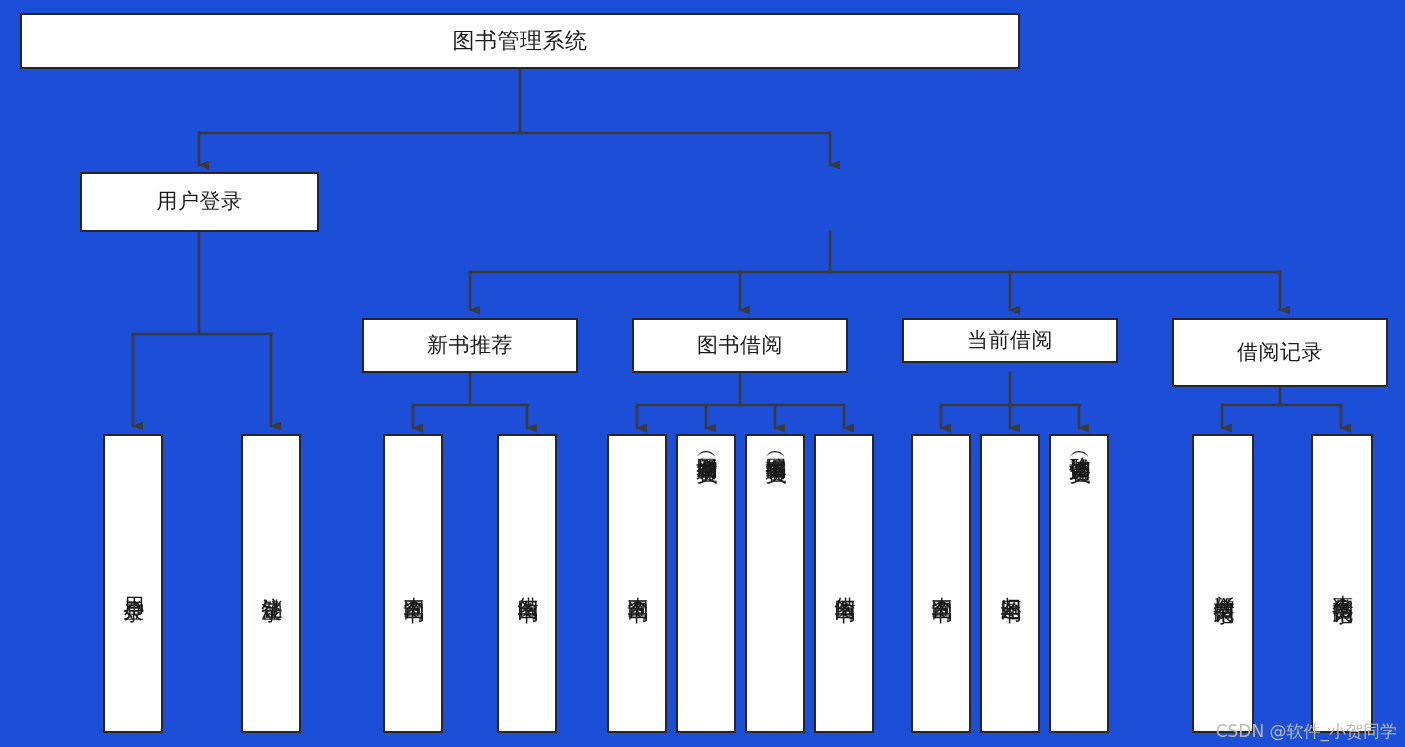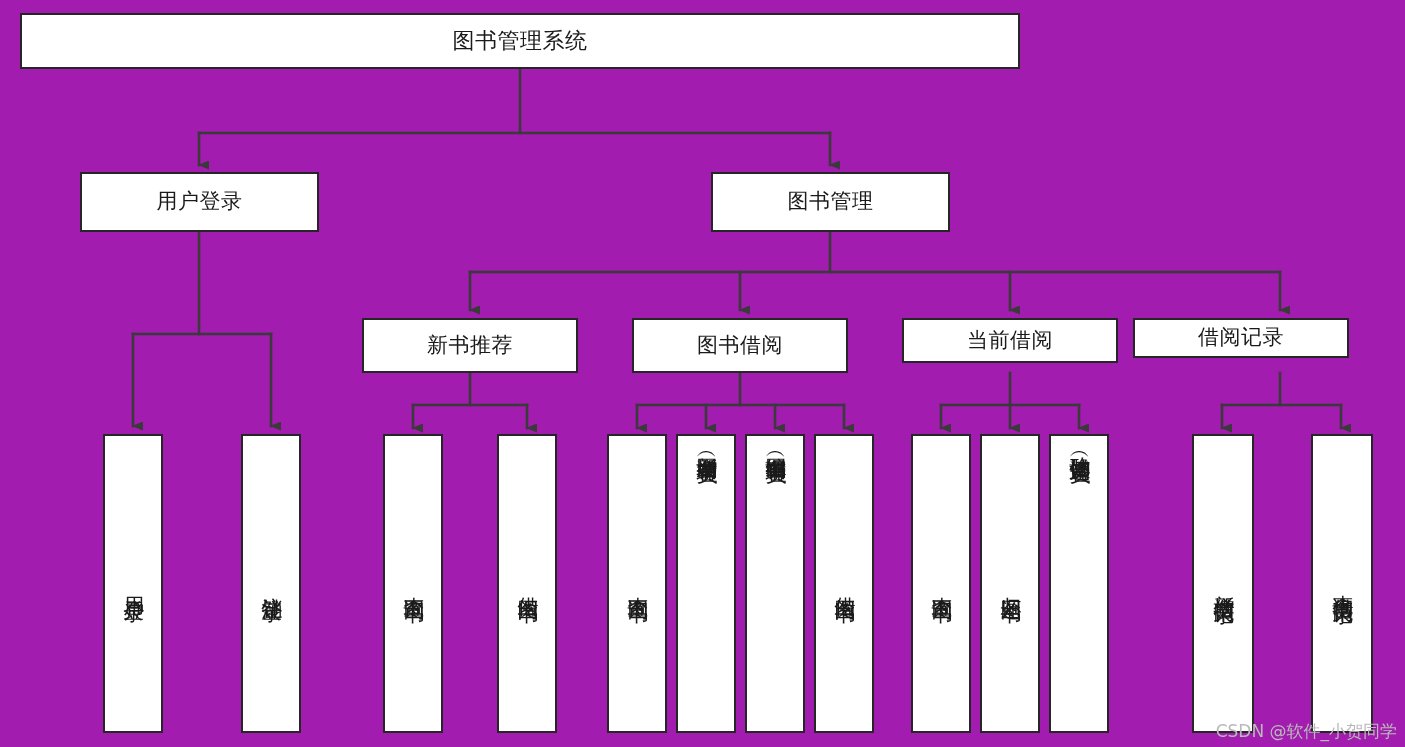--- a/index.html
+++ b/index.html
@@ -8,21 +8,21 @@
     padding: 0;
     background: #ffffff;
   }
   body {
     font-family: "DejaVu Sans", "Liberation Sans", sans-serif;
   }
   #diagram-root {
     position: relative;
     width: 1405px;
     height: 747px;
-    background: #a21caf;
+    background: #1d4ed8;
     overflow: hidden;
   }
   #edges-layer {
     position: absolute;
     left: 0;
     top: 0;
     width: 1405px;
     height: 747px;
   }
   .node {
@@ -139,37 +139,34 @@
   </svg>
 
   <div class="node horiz title" style="left:20px; top:13px; width:1000px; height:56px;">
     <span class="node-label">图书管理系统</span>
   </div>
 
   <div class="node horiz" style="left:80px; top:172px; width:239px; height:60px;">
     <span class="node-label">用户登录</span>
   </div>
 
-  <div class="node horiz" style="left:711px; top:172px; width:239px; height:60px;">
-    <span class="node-label">图书管理</span>
-  </div>
 
   <div class="node horiz" style="left:632px; top:318px; width:216px; height:55px;">
     <span class="node-label">图书借阅</span>
   </div>
 
   <div class="node horiz" style="left:362px; top:318px; width:216px; height:55px;">
     <span class="node-label">新书推荐</span>
   </div>
 
   <div class="node horiz" style="left:902px; top:318px; width:216px; height:45px;">
     <span class="node-label">当前借阅</span>
   </div>
 
-  <div class="node horiz" style="left:1133px; top:318px; width:216px; height:40px;">
+  <div class="node horiz" style="left:1172px; top:318px; width:216px; height:69px;">
     <span class="node-label">借阅记录</span>
   </div>
 
   <div class="node vert centered" style="left:103px; top:434px; width:60px; height:299px;">
     <span class="node-label">用户登录</span>
   </div>
 
   <div class="node vert centered" style="left:241px; top:434px; width:60px; height:299px;">
     <span class="node-label">注销登录</span>
   </div>

